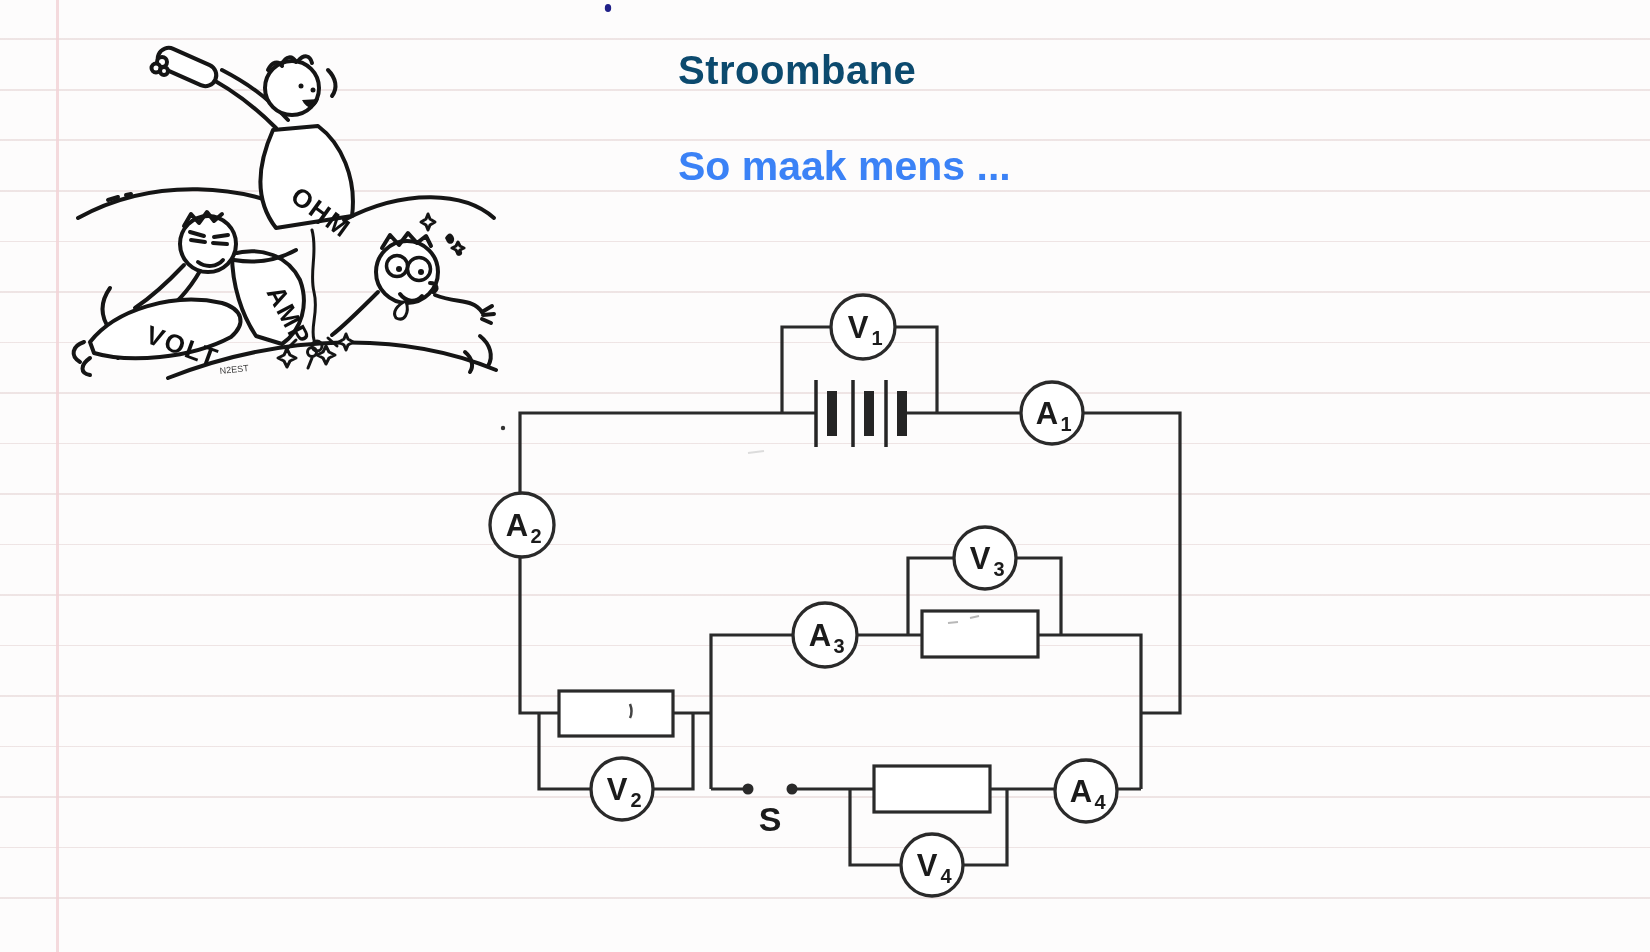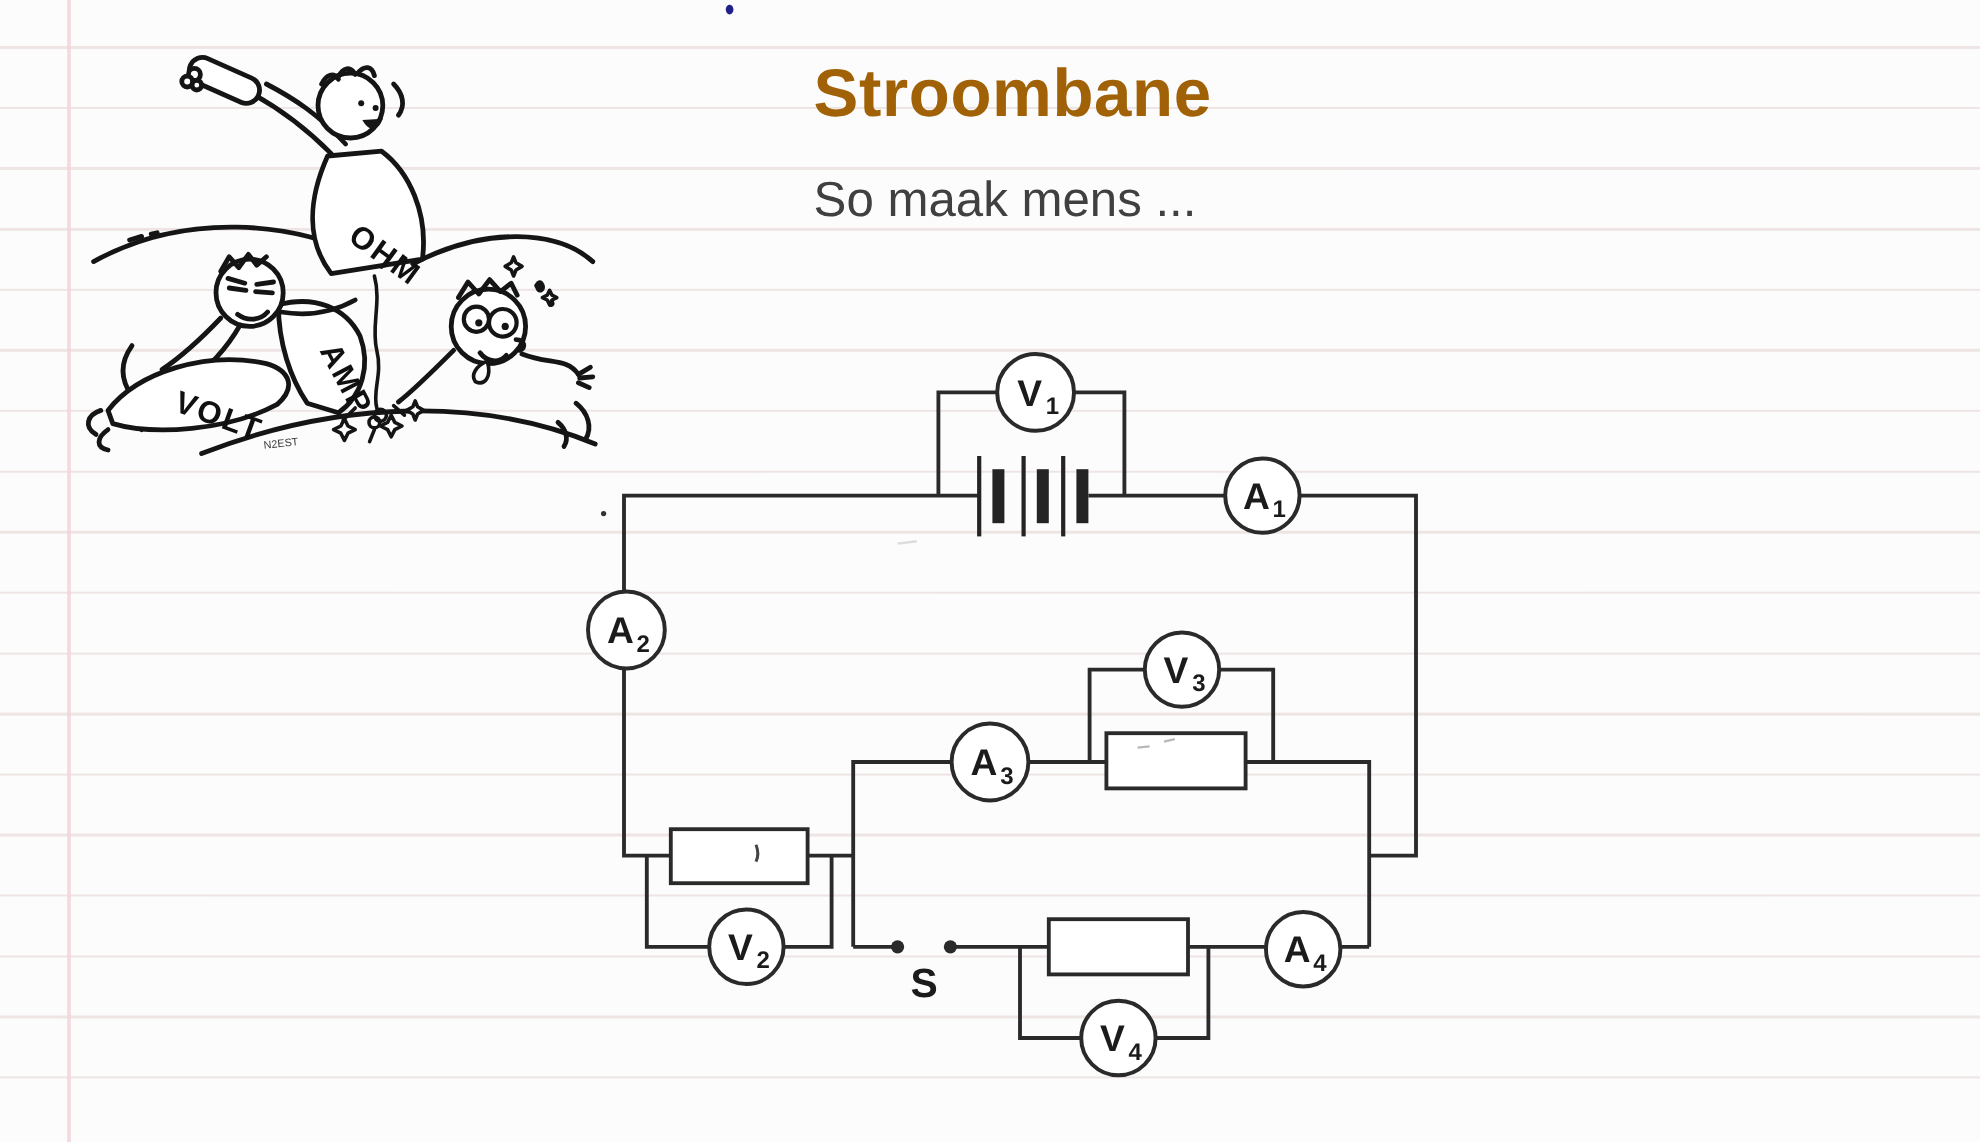--- a/index.html
+++ b/index.html
@@ -17,26 +17,26 @@
       rgba(214,190,190,0.38) 48.5px, rgba(214,190,190,0.38) 50.5px);
     background-position:0 -10px;
     pointer-events:none;
   }
   .margin-line{
     position:absolute;left:56px;top:0;width:3px;height:100%;
     background:#f2d3d7;opacity:.85;pointer-events:none;
   }
   .title{
     position:absolute;left:678px;top:50px;
-    font-size:56px;font-weight:700;color:#a16207;line-height:1;
+    font-size:40px;font-weight:700;color:#0c4a6e;line-height:1;
     letter-spacing:0.5px;white-space:nowrap;
   }
   .subtitle{
     position:absolute;left:678px;top:146px;
-    font-size:41px;font-weight:400;color:#404040;line-height:1;
+    font-size:41px;font-weight:700;color:#3b82f6;line-height:1;
     white-space:nowrap;
   }
   svg{position:absolute;}
   #circuit-svg{left:0;top:0;}
   #cartoon-svg{left:60px;top:40px;}
   .mL{font:700 31px "Liberation Sans",sans-serif;fill:#1b1b1b;}
   .mS{font:700 20px "Liberation Sans",sans-serif;fill:#1b1b1b;}
   .sw{font:700 34px "Liberation Sans",sans-serif;fill:#1b1b1b;}
   .cart-label{font:700 26px "Liberation Sans",sans-serif;fill:#101010;letter-spacing:2px;}
   .cart-sig{font:400 9px "Liberation Sans",sans-serif;fill:#3a3a3a;}

